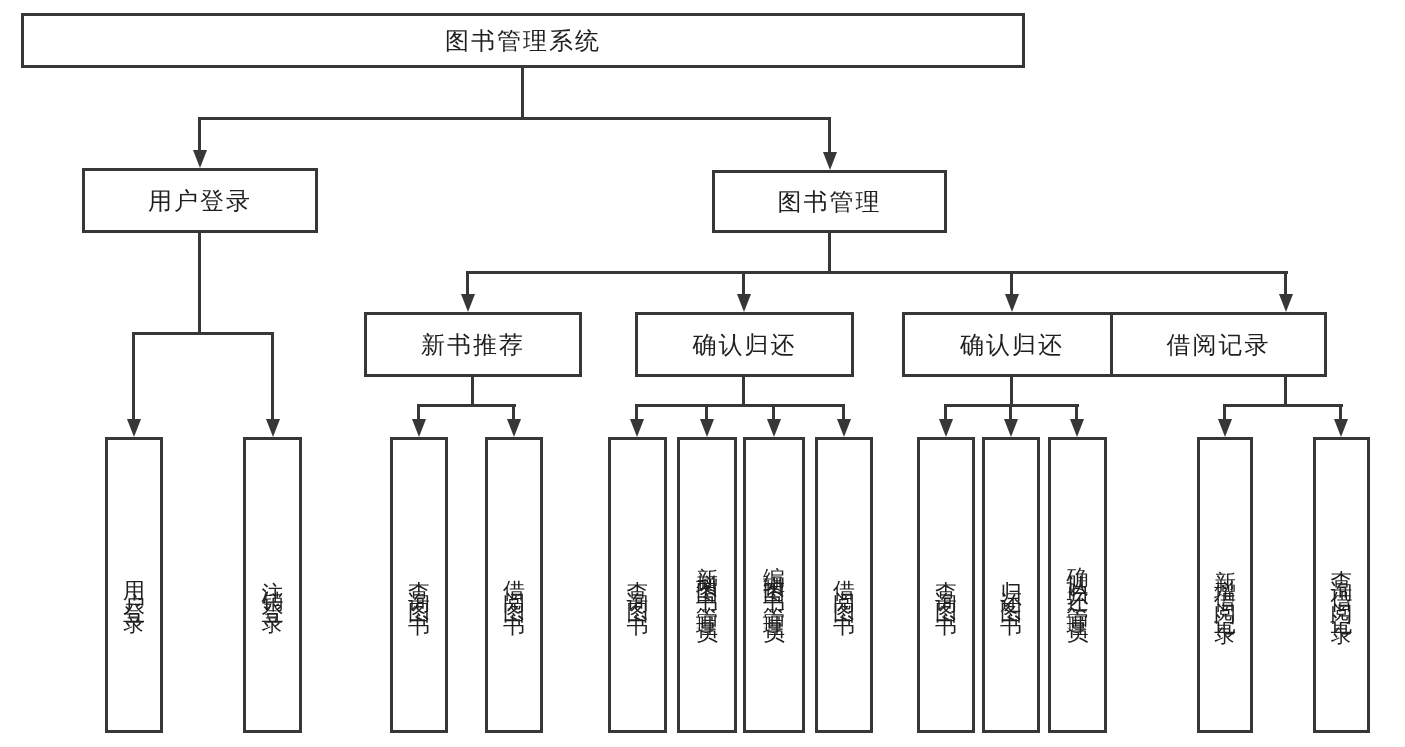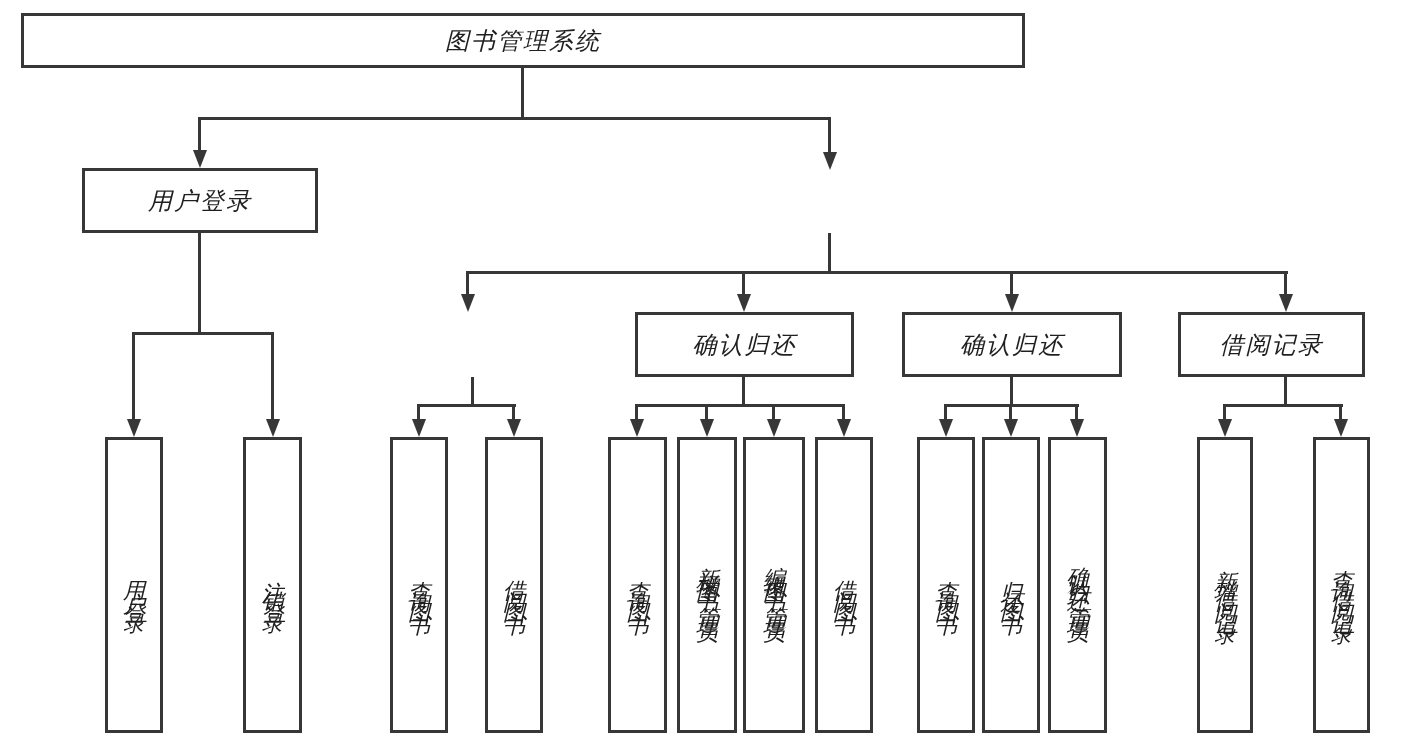--- a/index.html
+++ b/index.html
@@ -10,21 +10,20 @@
     --watermark-shadow:#f6bcc8;
   }
   html,body{margin:0;padding:0;background:var(--bg);}
   .canvas{
     position:relative;
     width:1405px;height:747px;
     background:var(--bg);
     font-family:"Liberation Sans","DejaVu Sans",sans-serif;
     color:var(--text);
     overflow:hidden;
-    font-style:italic;
   }
   .box{
     position:absolute;
     background:#fff;
     border:3px solid var(--line);
     box-sizing:border-box;
     display:flex;align-items:center;justify-content:center;
     z-index:2;
   }
   .hbox{font-size:24px;letter-spacing:2px;}
@@ -119,28 +118,34 @@
   <div class="vl" style="left:1339px;top:404px;height:17px"></div>
   <div class="arr" style="left:1334px;top:419px"></div>
 
   <div class="box hbox" style="left:21px;top:13px;width:1004px;height:55px">
     <span>图书管理系统</span>
   </div>
 
   <div class="box hbox" style="left:82px;top:168px;width:236px;height:65px">
     <span>用户登录</span>
   </div>
+  <div class="box hbox" style="left:712px;top:170px;width:235px;height:63px">
+    <span>图书管理</span>
+  </div>
 
+  <div class="box hbox" style="left:364px;top:312px;width:218px;height:65px">
+    <span>新书推荐</span>
+  </div>
   <div class="box hbox" style="left:635px;top:312px;width:219px;height:65px">
     <span>确认归还</span>
   </div>
   <div class="box hbox" style="left:902px;top:312px;width:220px;height:65px">
     <span>确认归还</span>
   </div>
-  <div class="box hbox" style="left:1178px;top:312px;width:187px;height:65px">
+  <div class="box hbox" style="left:1110px;top:312px;width:217px;height:65px">
     <span>借阅记录</span>
   </div>
 
   <div class="box vbox" style="left:105px;width:58px">
     <span class="vtext">用户登录</span>
   </div>
   <div class="box vbox" style="left:243px;width:59px">
     <span class="vtext">注销登录</span>
   </div>
 

